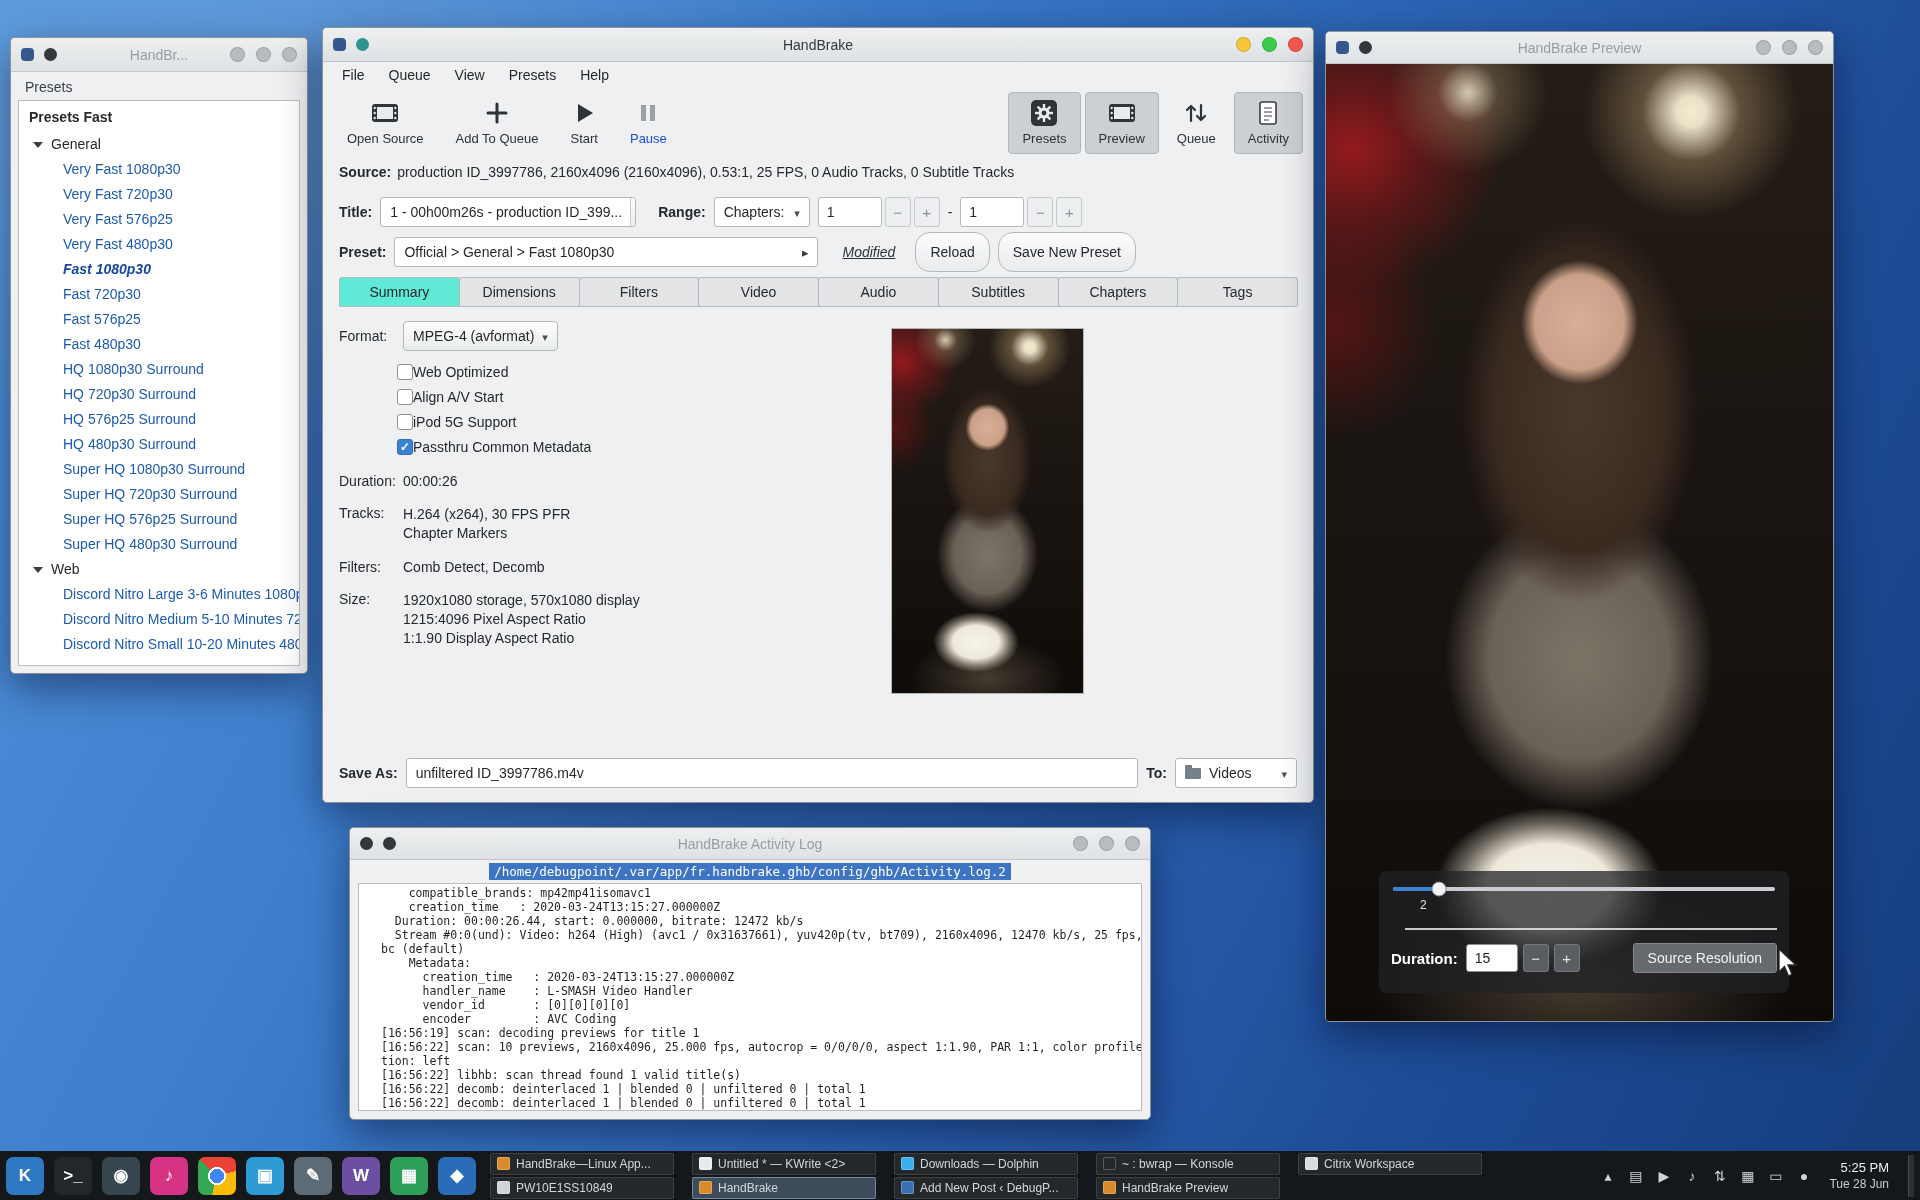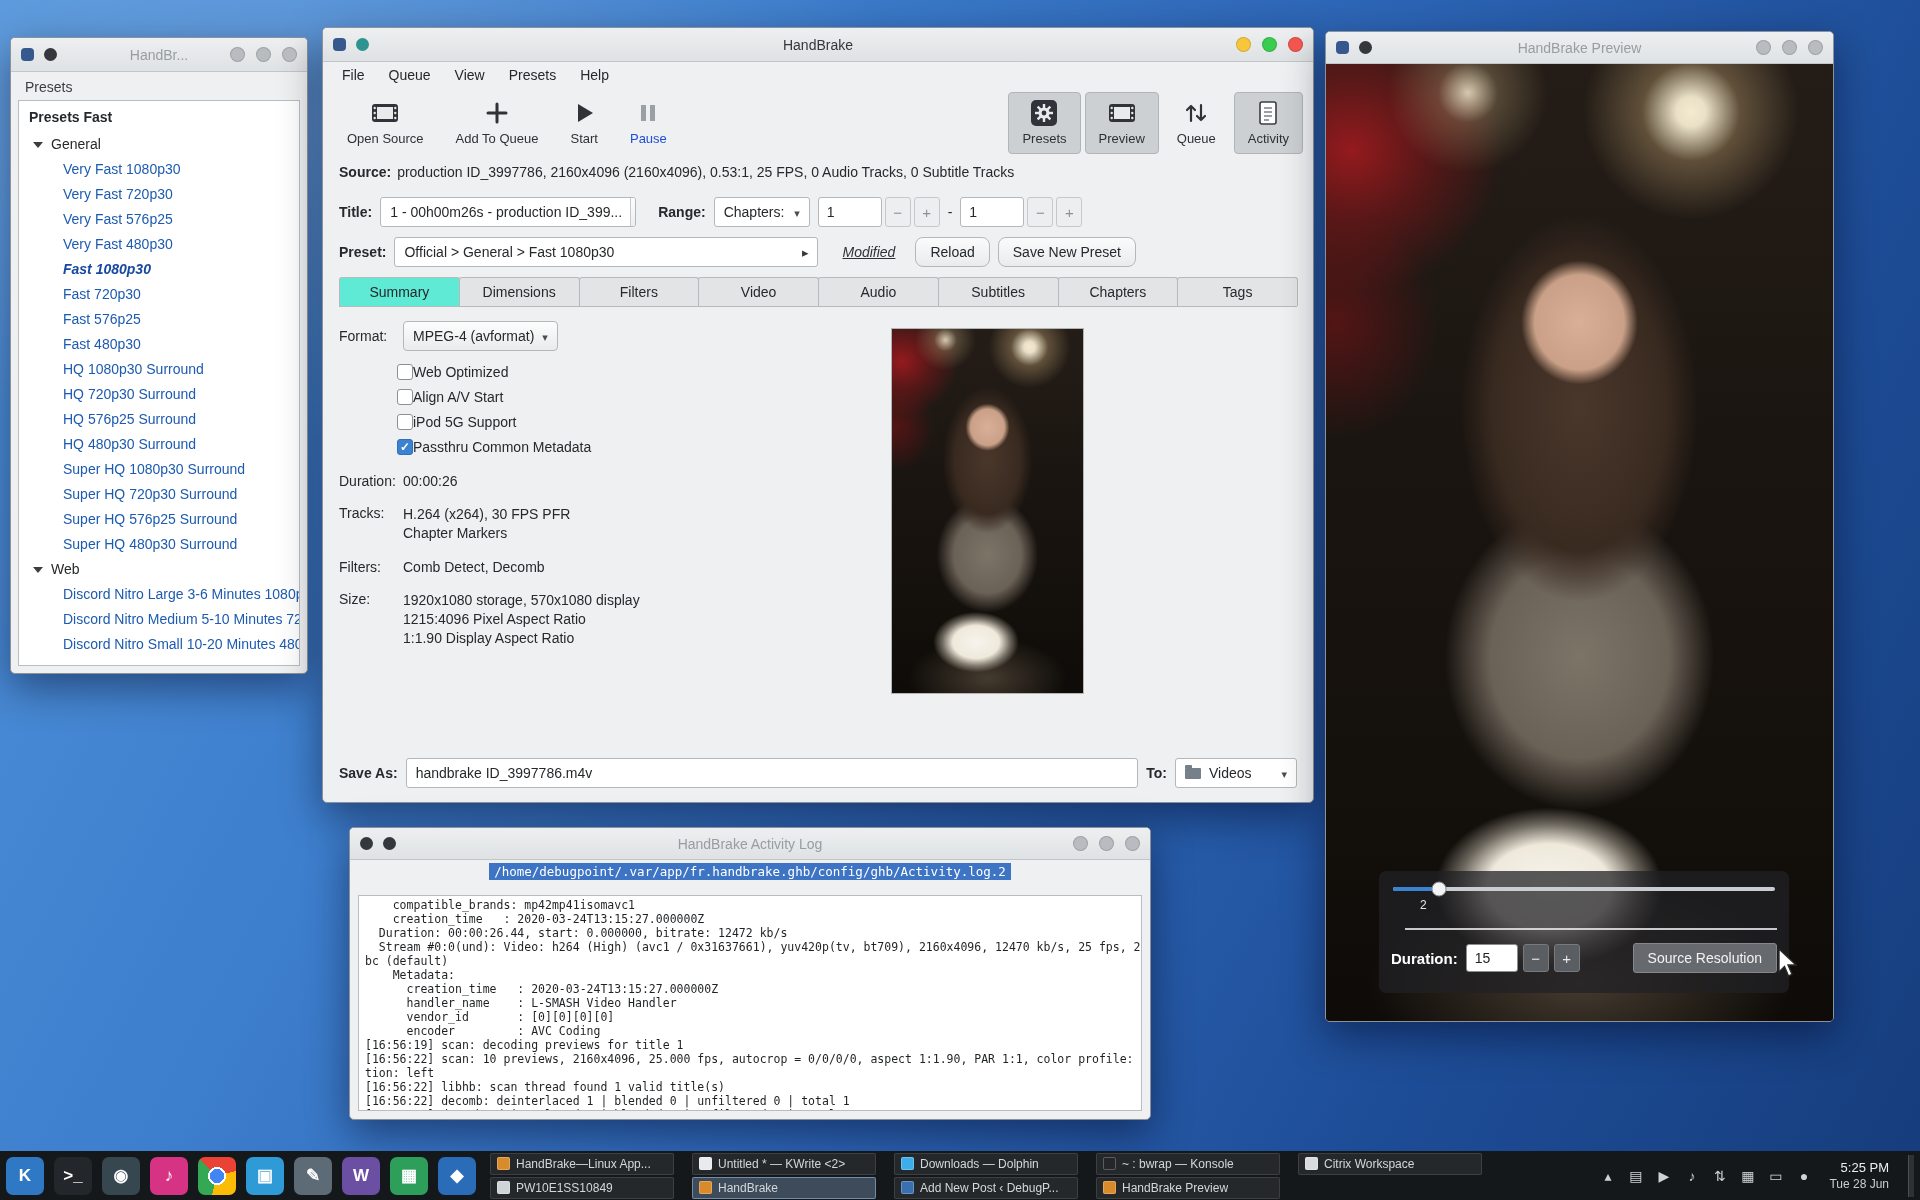--- a/index.html
+++ b/index.html
@@ -50,21 +50,21 @@
   .combo-arrow::after{content:"▾";font-size:11px;color:#4a4e52}
   .combo-split{border-left:1px solid #c9ccce;align-self:stretch;display:flex;align-items:center;padding-left:8px;margin-left:auto;background:linear-gradient(#fdfdfd,#eceeef)}
   .pill{background:linear-gradient(#fdfdfd,#e9ebec);border-radius:4px}
   .title-combo{width:256px}.chapters-combo{width:96px}.preset-combo{width:424px}
   .combo-arrow-right{margin-left:auto}
   .combo-arrow-right::after{content:"▸";font-size:13px;color:#34383c}
   .spin{display:flex;align-items:center;gap:3px}
   .spin-entry{width:64px;height:30px;background:#fff;border:1px solid #b4b8bb;border-radius:3px;display:flex;align-items:center;padding:0 8px}
   .spin-btn{width:26px;height:30px;border:1px solid #c6c9cc;background:#edeeef;color:#8b9095;display:flex;align-items:center;justify-content:center;border-radius:3px;font-size:15px}
   .spin-btn.minus::after{content:"−"}.spin-btn.plus::after{content:"+"}
-  .btn{height:30px;padding:0 14px;border:1px solid #b4b8bb;border-radius:8px;background:linear-gradient(#fbfbfc,#e9ebec);display:flex;align-items:center;white-space:nowrap}
+  .btn{height:40px;padding:0 14px;border:1px solid #b4b8bb;border-radius:15px;background:linear-gradient(#fbfbfc,#e9ebec);display:flex;align-items:center;white-space:nowrap}
   .modified{font-style:italic;text-decoration:underline;color:#2e3236;margin:0 12px 0 16px}
   .tabs{display:flex;margin:5px 16px 0;border-bottom:1px solid #b7babd}
   .tab{flex:1;text-align:center;padding:6px 4px;background:#e2e4e5;border:1px solid #b7babd;border-bottom:none;margin-right:-1px;border-radius:3px 3px 0 0}
   .tab.active{background:#5eead4}
   .tab-content{flex:1;position:relative;padding:14px 16px 0}
   .sum-row{display:flex;margin-bottom:16px}
   .sum-label{width:64px;flex:0 0 64px}
   .sum-lines div{line-height:19px}
   .format-row{display:flex;align-items:center;margin-bottom:8px}
   .cb-col{margin-left:58px;margin-bottom:14px}
@@ -88,21 +88,21 @@
   .save-row{display:flex;align-items:center;gap:8px;padding:10px 16px 14px}
   .saveas-input{flex:1;height:30px;background:#fff;border:1px solid #b4b8bb;border-radius:3px;display:flex;align-items:center;padding:0 9px;overflow:hidden;white-space:nowrap}
   .to-combo{width:122px}
   .folder-ic{width:16px;height:11px;background:#76808a;border-radius:1px;position:relative;flex:0 0 16px}
   .folder-ic::before{content:"";position:absolute;top:-3px;left:0;width:7px;height:3px;background:#76808a;border-radius:1px 1px 0 0}
   
   .activity-win{left:349px;top:827px;width:802px;height:293px}
   .activity-win .titlebar{height:32px;flex-basis:32px}
   .log-path-row{text-align:center;padding:3px 0 2px}
   .log-path{display:inline-block;background:#3e74c4;color:#fff;font-family:"DejaVu Sans Mono",monospace;font-size:12.5px;padding:1px 5px}
-  .log-panel{flex:1;margin:13px 8px 8px;background:#fff;border:1px solid #b9bdc0;overflow:hidden;padding:2px 6px}
+  .log-panel{flex:1;margin:1px 8px 8px;background:#fff;border:1px solid #b9bdc0;overflow:hidden;padding:2px 22px}
   .log-line{font-family:"DejaVu Sans Mono",monospace;font-size:11.5px;line-height:14px;white-space:pre;color:#1f2225}
   
   .preview-win{left:1325px;top:31px;width:509px;height:991px}
   .preview-win .titlebar{height:32px;flex-basis:32px}
   .preview-photo{flex:1;position:relative}
   .overlay{position:absolute;left:53px;bottom:28px;width:410px;height:122px;background:rgba(32,33,36,.74);border-radius:7px}
   .ov-slider{position:absolute;left:14px;right:14px;top:16px;height:4px;background:#c9ccd0;border-radius:2px}
   .ov-fill{position:absolute;left:0;top:0;bottom:0;width:12%;background:#3b82d0;border-radius:2px}
   .ov-handle{position:absolute;left:12%;top:50%;transform:translate(-50%,-50%);width:15px;height:15px;border-radius:50%;background:#f2f3f4;border:1px solid #85898d}
   .ov-frame{position:absolute;left:41px;top:27px;color:#e6e8ea;font-size:12px}
@@ -491,21 +491,21 @@
         <div>1920x1080 storage, 570x1080 display</div>
             <div>1215:4096 Pixel Aspect Ratio</div>
             <div>1:1.90 Display Aspect Ratio</div>
           </div>
       </div>
       <div class="photo thumb"></div>
     </div>
 
     <div class="save-row">
       <span class="lbl">Save As:</span>
-      <div class="saveas-input">handbrake ID_3997786.m4v</div>
+      <div class="saveas-input">unfiltered ID_3997786.m4v</div>
       <span class="lbl">To:</span>
       <div class="combo to-combo">
         <span class="folder-ic"></span>
         <span>Videos</span>
         <span class="combo-arrow" style="margin-left:auto"></span>
       </div>
     </div>
   </section>
 
   <section class="win activity-win">

